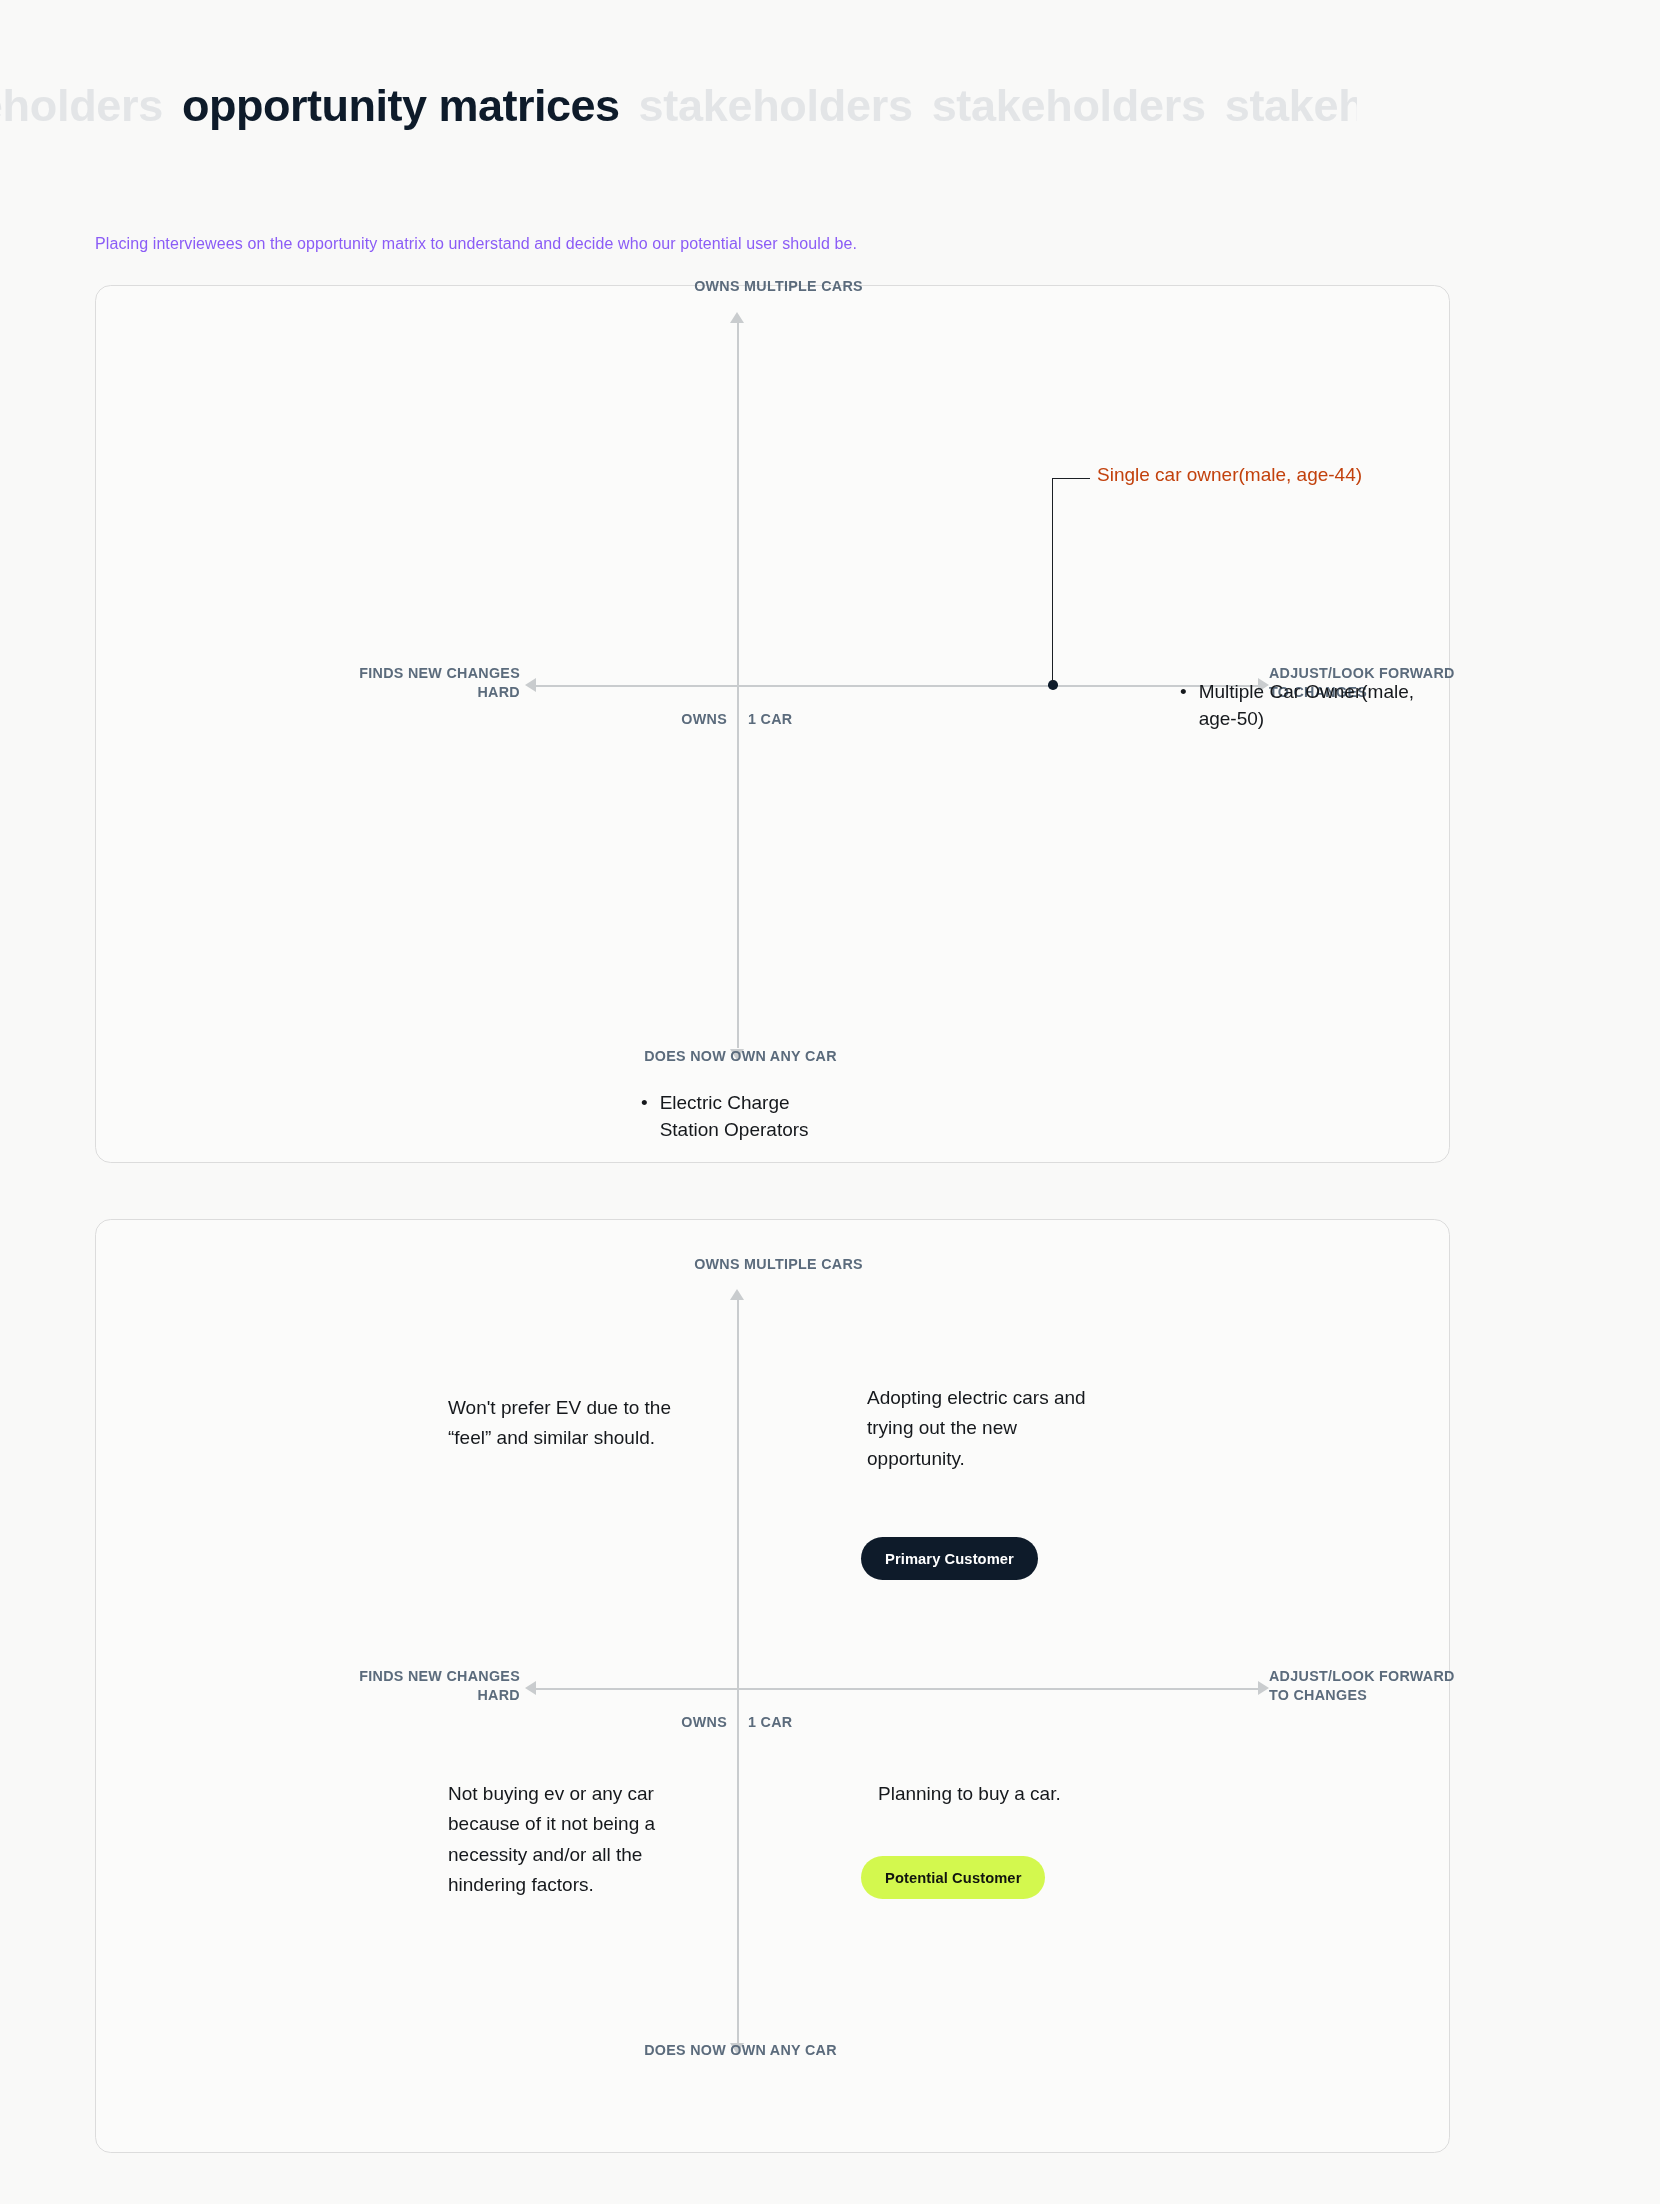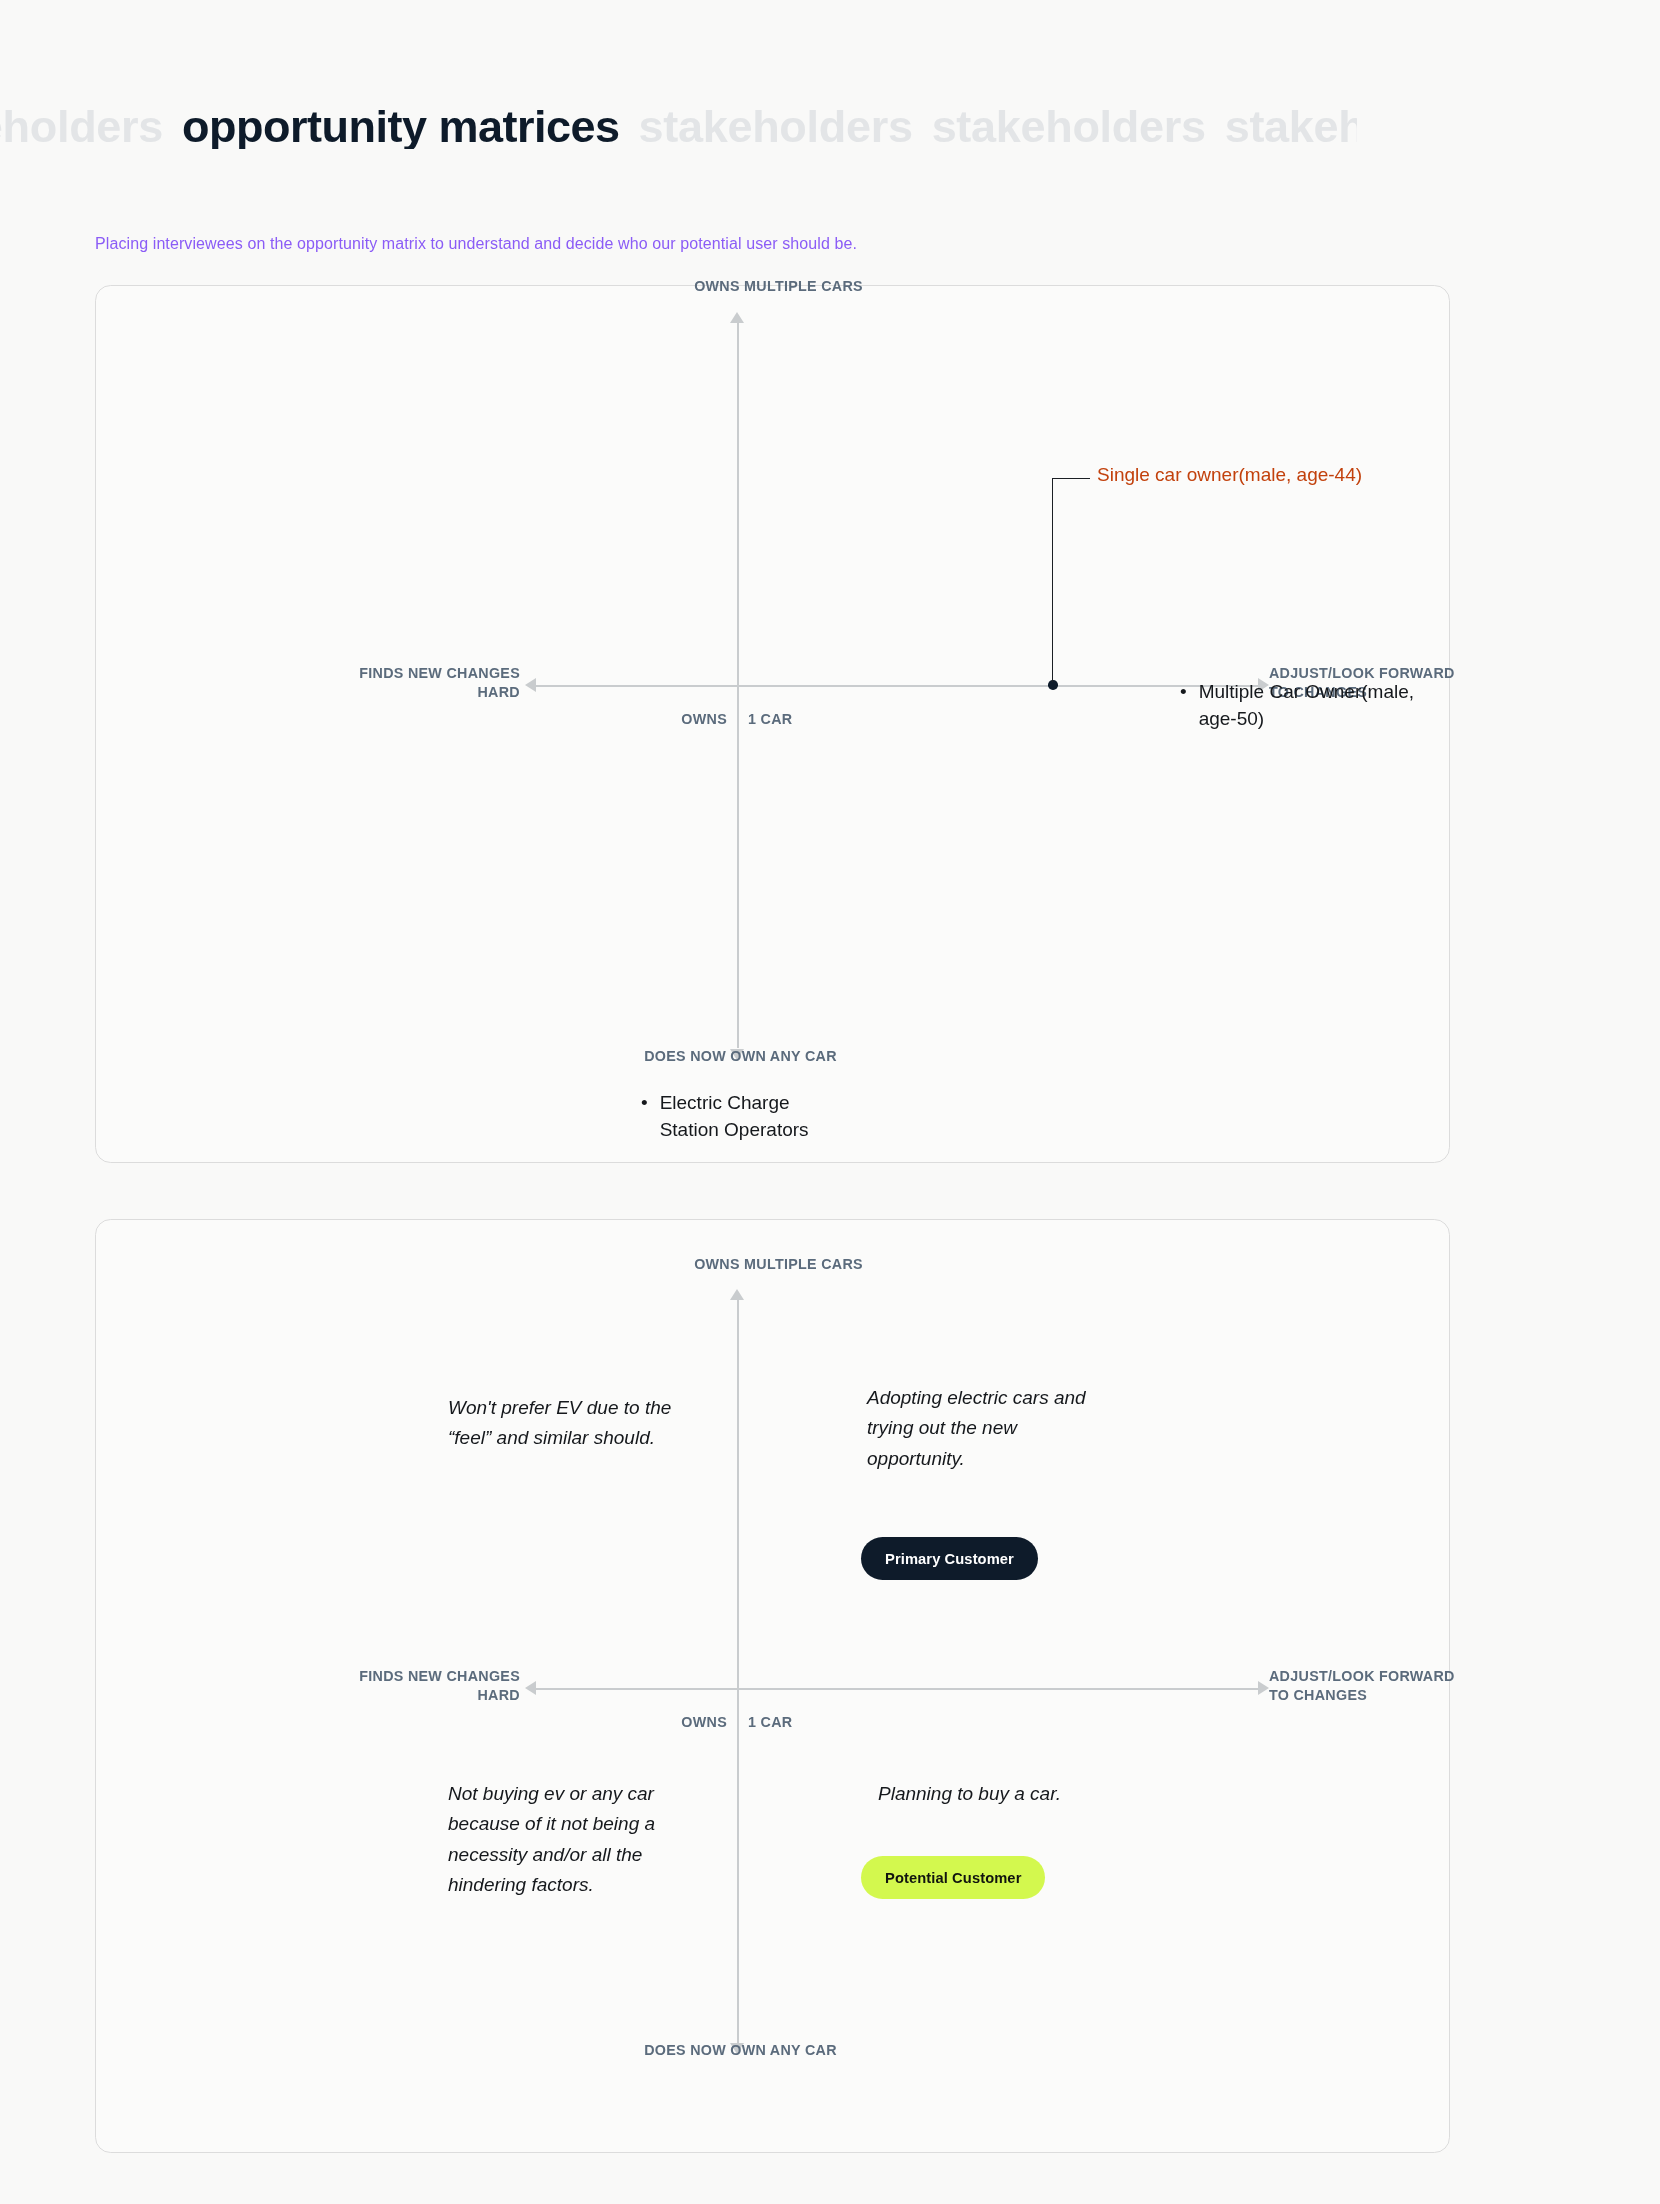--- a/index.html
+++ b/index.html
@@ -19,21 +19,21 @@
   
   .marquee {
     position: absolute;
     left: 0;
     top: 83px;
     width: 1357px;
     height: 66px;
     overflow: hidden;
     white-space: nowrap;
     display: flex;
-    align-items: flex-end;
+    align-items: flex-start;
   }
   .marquee-inner {
     display: flex;
     align-items: baseline;
     white-space: nowrap;
     transform: translateX(-111px);
   }
   .mq-word {
     font-size: 45px;
     font-weight: 700;
@@ -158,21 +158,20 @@
   }
   .leader-v { width: 1.4px; }
   .leader-h { height: 1.4px; }
 
   
   .quad-text {
     position: absolute;
     font-size: 19px;
     line-height: 1.6;
     color: #15181c;
-    font-style: italic;
   }
 
   .pill {
     position: absolute;
     display: inline-flex;
     align-items: center;
     justify-content: center;
     height: 43px;
     padding: 0 24px;
     border-radius: 21.6px;

